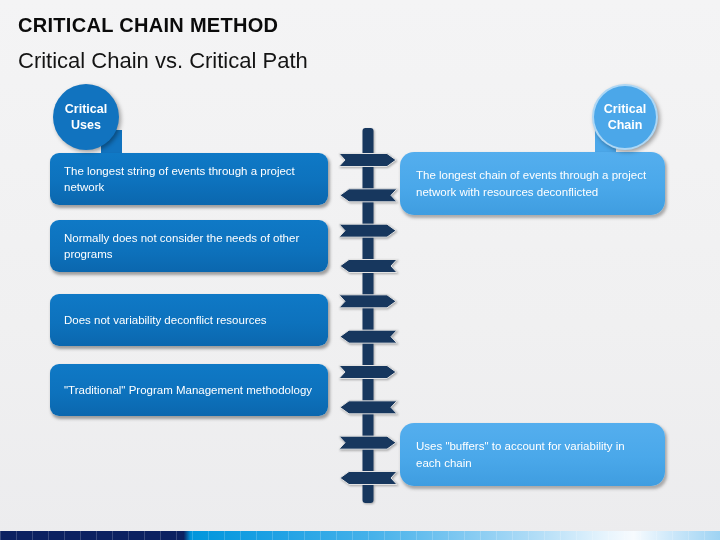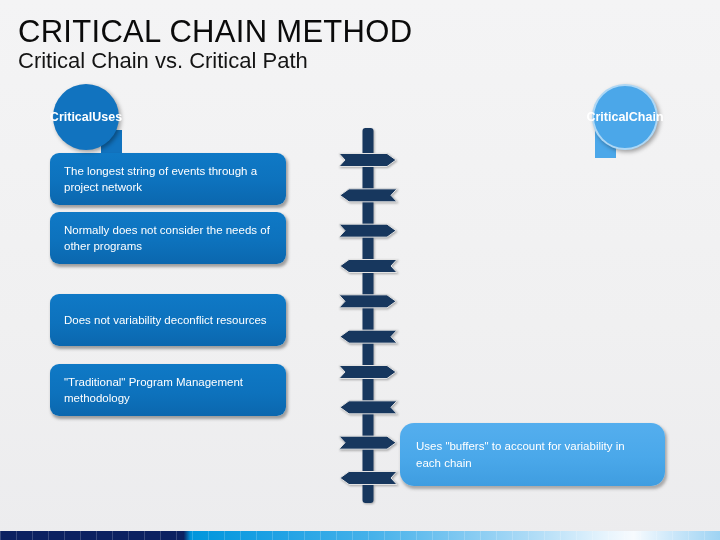--- a/index.html
+++ b/index.html
@@ -4,57 +4,57 @@
 <style>
   html,body{margin:0;padding:0;}
   body{font-family:"Liberation Sans", sans-serif; background:#888;}
   .slide{
     position:relative; width:720px; height:540px; overflow:hidden;
     background:linear-gradient(180deg,#f4f4f5 0%, #f0f0f1 60%, #ececee 100%);
   }
   
   .title{
     position:absolute; left:18px; top:14px;
-    font-size:31px; font-weight:400; color:#0b0b0b; letter-spacing:.3px;
+    font-size:20px; font-weight:700; color:#0b0b0b; letter-spacing:.3px;
   }
   .subtitle{
     position:absolute; left:18px; top:48px;
     font-size:22px; font-weight:400; color:#141414;
   }
   
   .badge{
     position:absolute; width:66px; height:66px; border-radius:50%;
-    display:flex; flex-direction:row; align-items:center; justify-content:center;
+    display:flex; flex-direction:column; align-items:center; justify-content:center;
     color:#fff; font-weight:700; font-size:12.5px; line-height:1.3; text-align:center;
     z-index:3; box-shadow:2px 2px 4px rgba(0,0,0,.35);
   }
   .badge-left{ left:53px; top:84px; background:var(--left-badge,#1173bf); }
   .badge-right{
     left:592px; top:84px; background:var(--right-badge,#4ba7e9);
     border:2px solid rgba(255,255,255,.55); box-sizing:border-box;
   }
   .badge-tail{ position:absolute; top:130px; width:21px; height:28px; z-index:1; }
   .tail-left{ left:101px; background:var(--left-badge,#1173bf); }
   .tail-right{ left:595px; background:var(--right-badge,#4ba7e9); }
   
   .item{
     position:absolute; display:flex; align-items:center; box-sizing:border-box;
     color:#fff; font-size:11.5px; line-height:1.42; z-index:2;
   }
   .item-left{
-    left:50px; width:236px; height:52px; padding:6px 14px;
+    left:50px; width:278px; height:52px; padding:6px 14px;
     background:linear-gradient(180deg,#0f79c6 0%, var(--left-box,#0d72bd) 55%, #0b67ae 100%);
     border-radius:9px; box-shadow:1.5px 2.5px 3px rgba(90,90,90,.55);
   }
   .item-right{
     left:400px; width:265px; height:63px; padding:6px 16px;
     background:linear-gradient(180deg,#54aeee 0%, var(--right-box,#4aa8ea) 55%, #3f9de0 100%);
     border-radius:14px; box-shadow:1.5px 2.5px 3px rgba(100,100,100,.5);
   }
-  .l1{top:153px;} .l2{top:212px;} .l3{top:294px;} .l4{top:364px;} .l5{top:434px;}
+  .l1{top:153px;} .l2{top:220px;} .l3{top:294px;} .l4{top:364px;} .l5{top:434px;}
   .r1{top:152px;} .r2{top:240px;} .r3{top:331px;} .r4{top:423px;}
   
   .spine{
     position:absolute; left:328px; top:118px; width:82px; height:392px; z-index:4;
     filter:drop-shadow(1px 1px 1px rgba(0,0,0,.3));
   }
   .spine-bar{ fill:var(--spine,#17375e); }
   .spine-arrow{ fill:var(--spine,#17375e); stroke:#e3e3e3; stroke-width:1; }
   
   .footer-bar{
@@ -94,20 +94,23 @@
   <div class="item item-left l2">
     <span>Normally does not consider the needs of other programs</span>
   </div>
   <div class="item item-left l3">
     <span>Does not variability deconflict resources</span>
   </div>
   <div class="item item-left l4">
     <span>"Traditional" Program Management methodology</span>
   </div>
 
+  <div class="item item-right r1">
+    <span>The longest chain of events through a project network with resources deconflicted</span>
+  </div>
   <div class="item item-right r4">
     <span>Uses "buffers" to account for variability in each chain</span>
   </div>
 
   <svg class="spine" viewBox="0 0 82 392" width="82" height="392">
     <rect class="spine-bar" x="34.5" y="10" width="11" height="375" rx="3"></rect>
   <polygon points="11,35.5 59,35.5 68,42 59,48.5 11,48.5 17,42" class="spine-arrow"></polygon>
       <polygon points="69,70.83333333333334 21,70.83333333333334 12,77.33333333333334 21,83.83333333333334 69,83.83333333333334 63,77.33333333333334" class="spine-arrow"></polygon>
       <polygon points="11,106.16666666666667 59,106.16666666666667 68,112.66666666666667 59,119.16666666666667 11,119.16666666666667 17,112.66666666666667" class="spine-arrow"></polygon>
       <polygon points="69,141.5 21,141.5 12,148 21,154.5 69,154.5 63,148" class="spine-arrow"></polygon>

